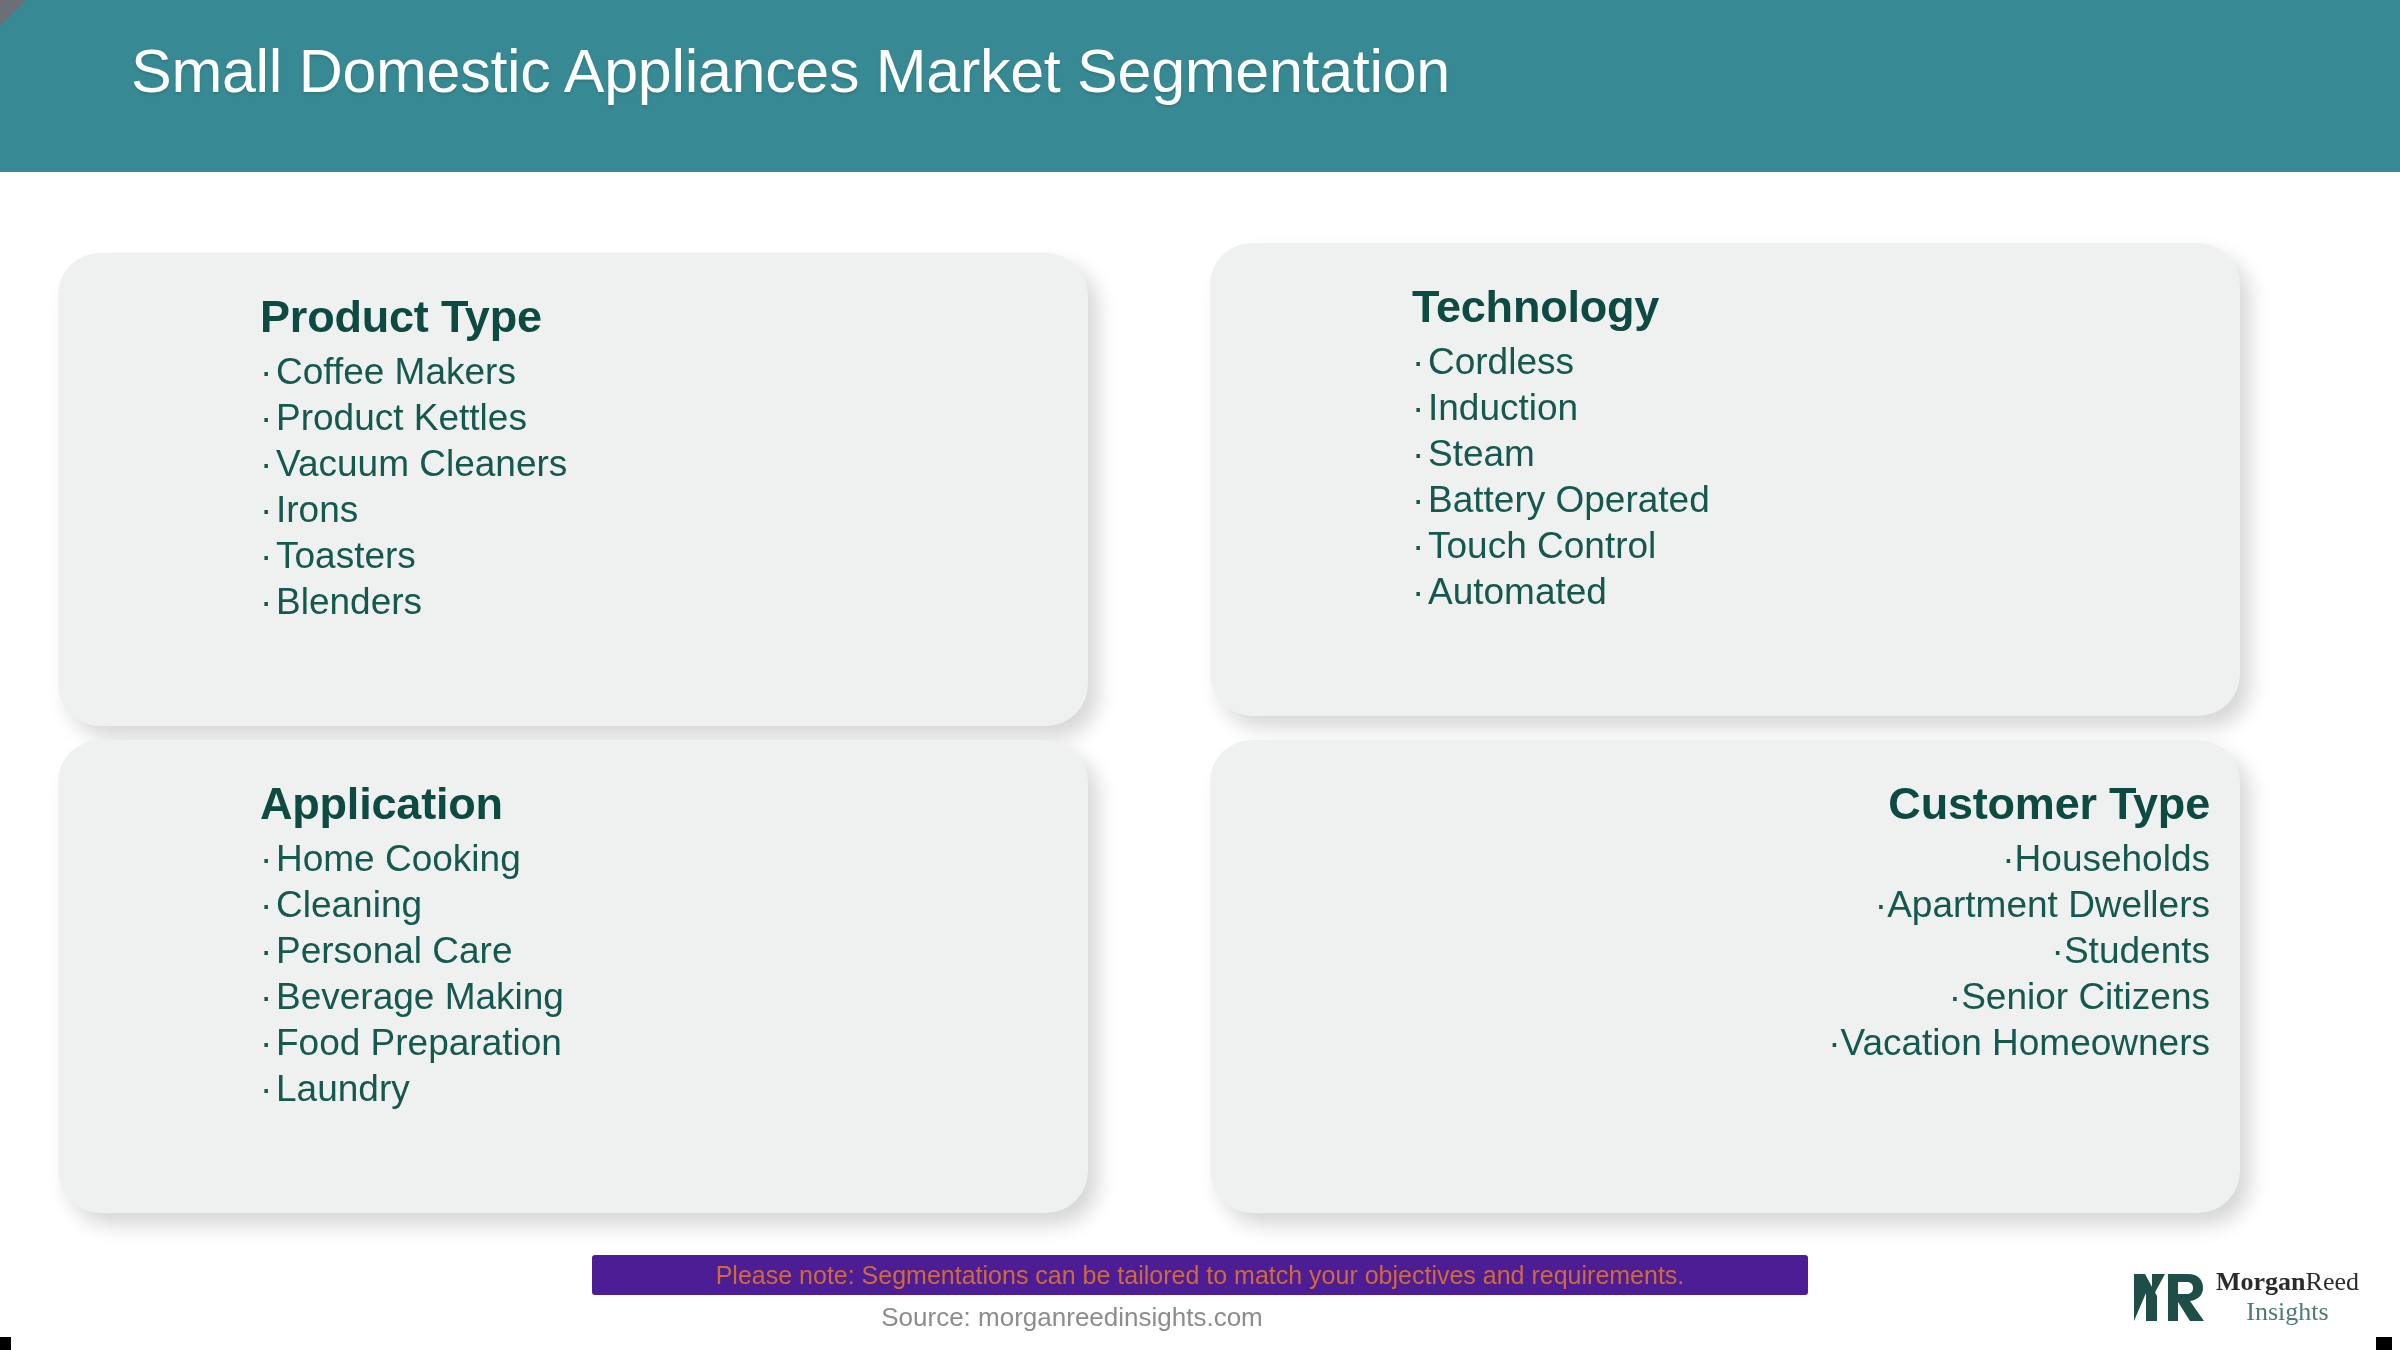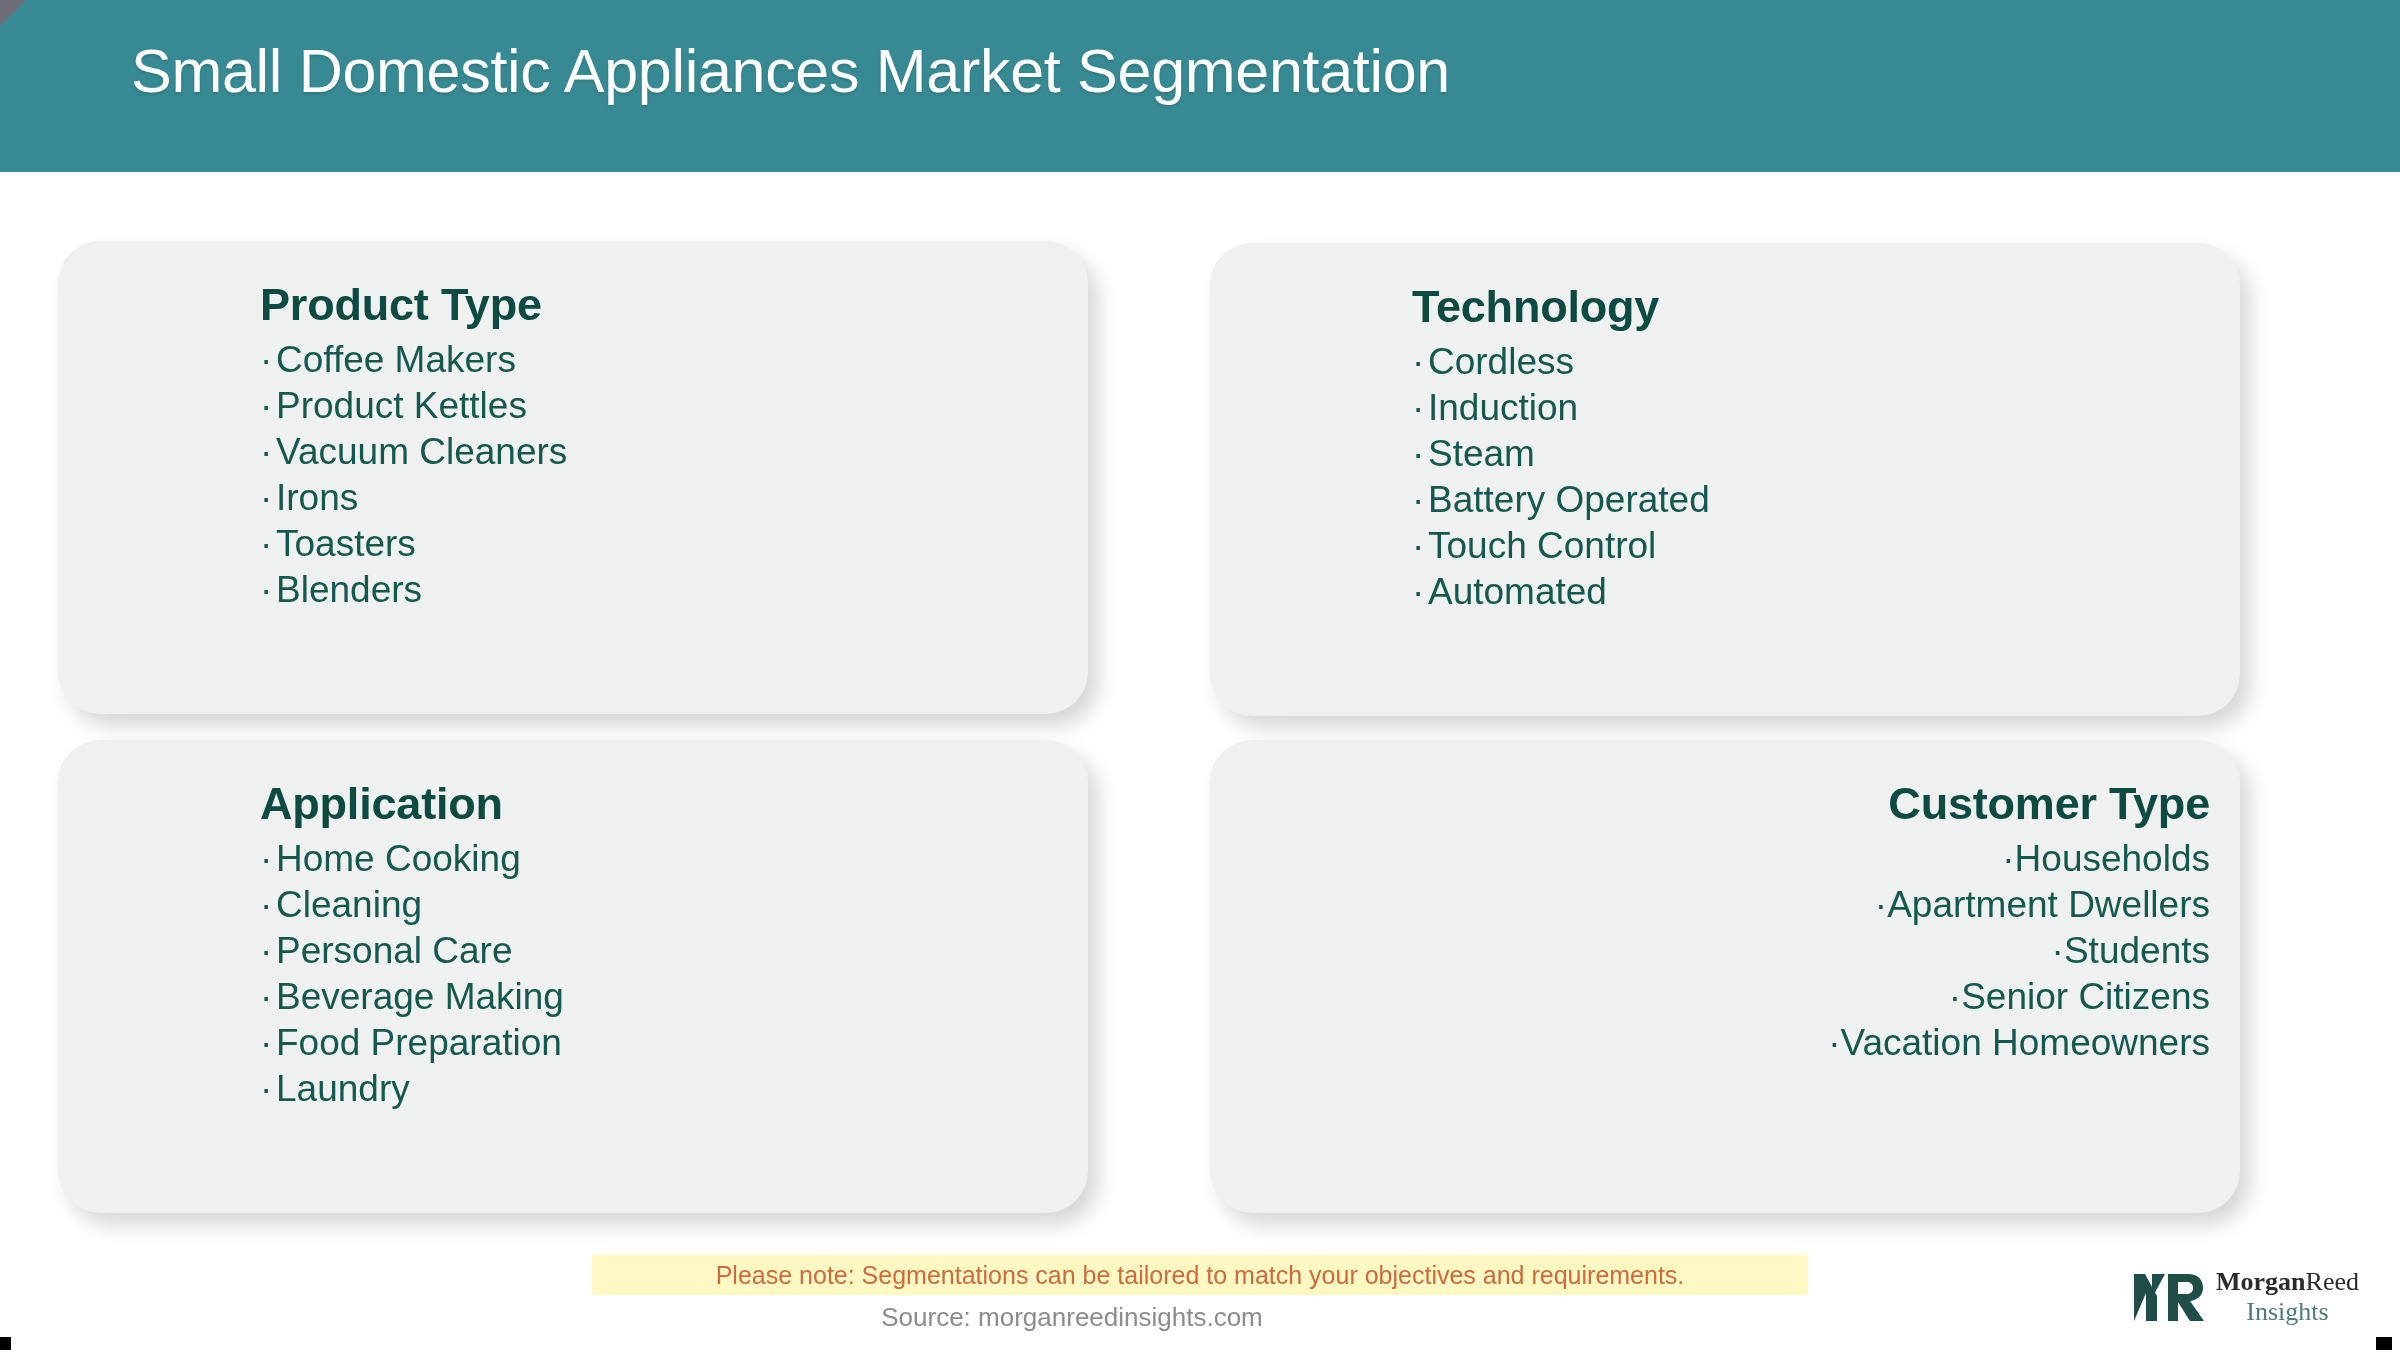--- a/index.html
+++ b/index.html
@@ -53,21 +53,21 @@
     top: 172px;
     width: 2400px;
     height: 1060px;
   }
   .card {
     position: absolute;
     background: #eff0f0;
     border-radius: 42px;
     box-shadow: 10px 12px 20px rgba(0,0,0,0.16);
   }
-  .card-0 { left: 58px;   top: 69px;  width: 1030px; height: 473px; }
+  .card-0 { left: 58px;   top: 81px;  width: 1030px; height: 473px; }
   .card-1 { left: 1210px; top: 71px;  width: 1030px; height: 473px; }
   .card-2 { left: 58px;   top: 568px; width: 1030px; height: 473px; }
   .card-3 { left: 1210px; top: 568px; width: 1030px; height: 473px; text-align: right; }
 
   .card-inner {
     position: absolute;
     left: 202px;
     top: 38px;
     right: 30px;
   }
@@ -96,21 +96,21 @@
     color: #14584e;
   }
 
   
   .note-band {
     position: absolute;
     left: 592px;
     top: 1255px;
     width: 1216px;
     height: 40px;
-    background: #fef9c3;
+    background: #4c1d95;
     border-radius: 3px;
     text-align: center;
   }
   .note-text {
     display: block;
     font-size: 25px;
     color: #ce6a3d;
     line-height: 40px;
     white-space: nowrap;
   }

